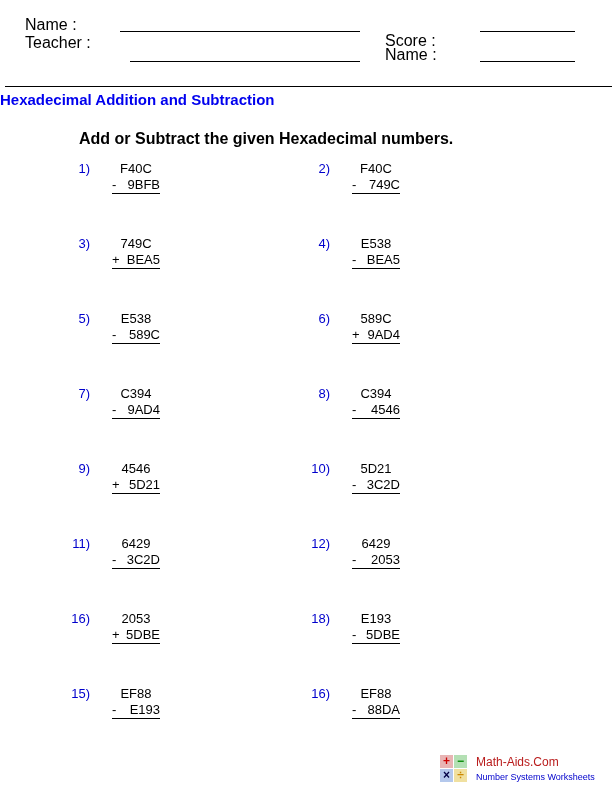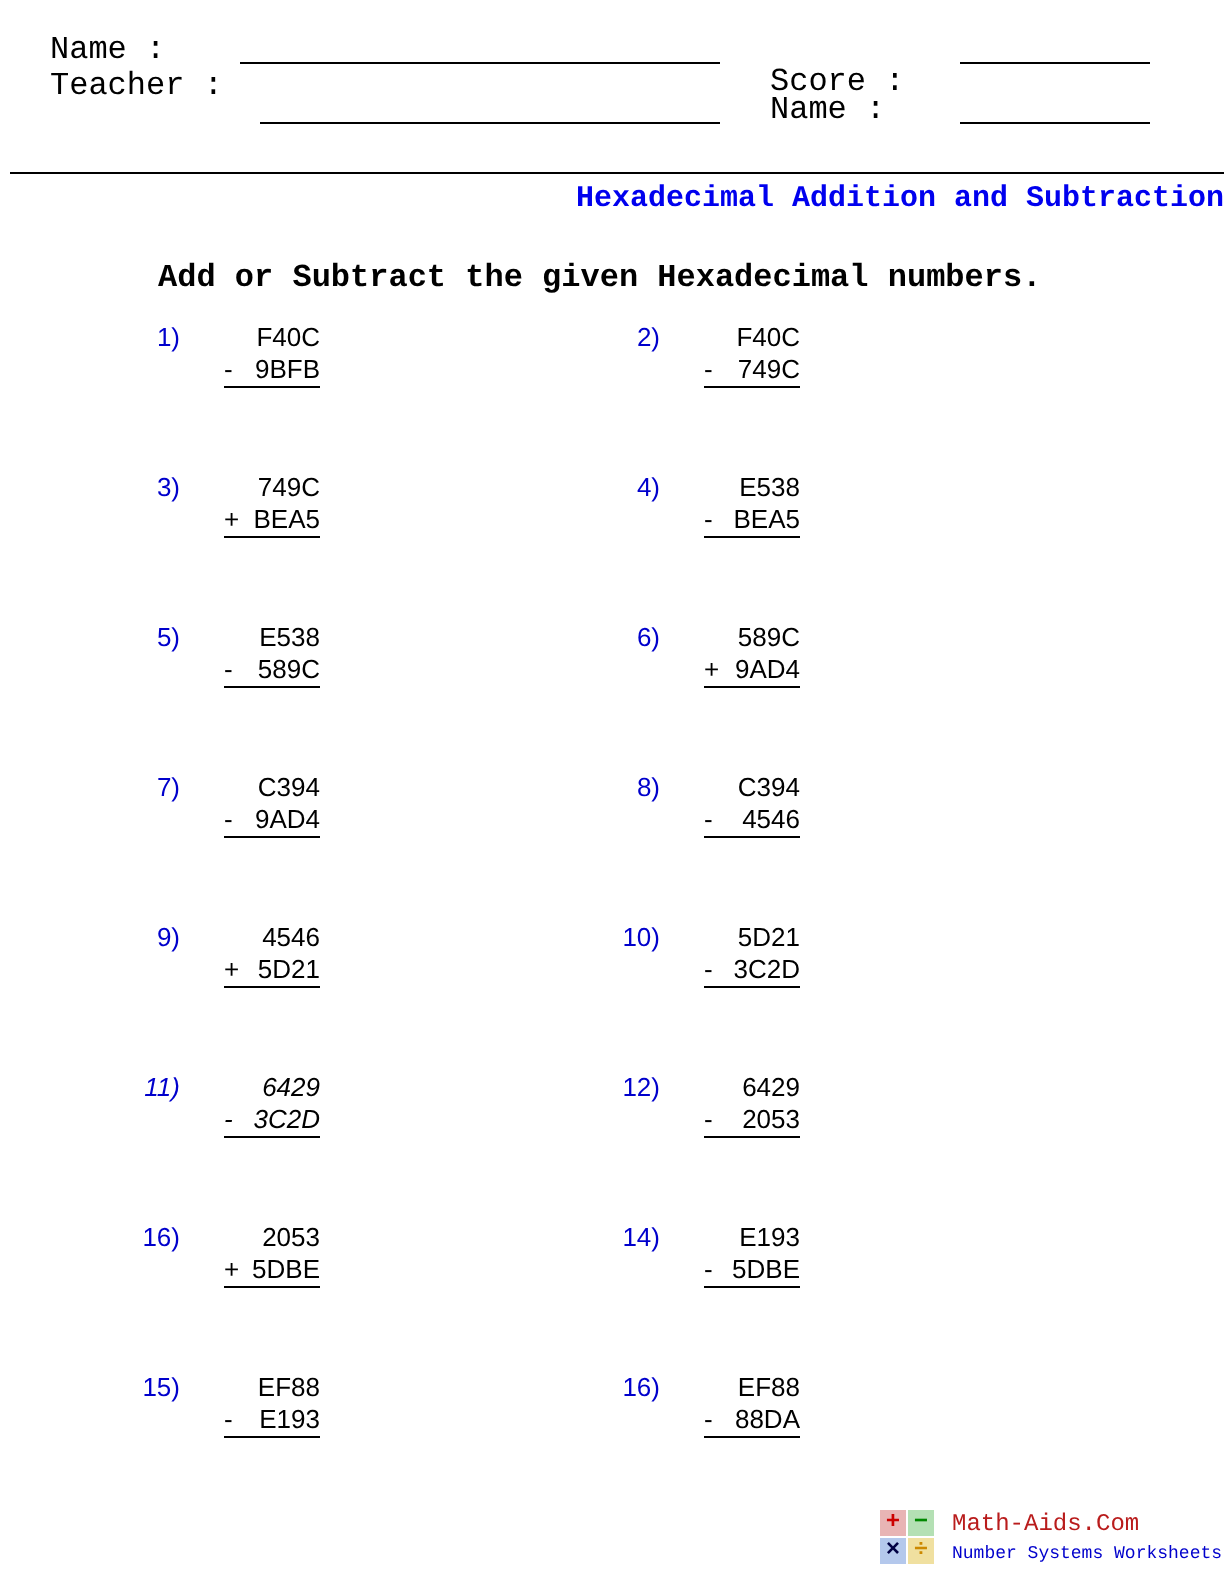--- a/index.html
+++ b/index.html
@@ -1,25 +1,25 @@
 <!DOCTYPE html>
 <html><head>
 <meta charset="utf-8">
 <style>
   html, body { margin:0; padding:0; background:#fff; }
   body { width:612px; height:792px; position:relative; overflow:hidden; font-family:"Liberation Sans", sans-serif; color:#000; }
-  .abs { position:absolute;font-family:Liberation Mono, monospace; }
+  .abs { position:absolute; }
   .hdr-label { font-size:16px; }
   .hdr-line { border-bottom:1px solid #000; height:0; }
   .rule { left:5px; right:0; top:86px; border-top:1px solid #000; }
-  .title { top:91px; left:0; width:612px; text-align:right; color:#0000ee; font-weight:bold; font-size:15px; }
+  .title { top:91px; left:0; width:612px; text-align:left; color:#0000ee; font-weight:bold; font-size:15px; }
   .instr { top:130px; left:79px; font-size:16px; font-weight:bold; }
   .prob { position:absolute; width:130px; height:40px; }
   .pnum { position:absolute; left:0; top:0; width:30px; text-align:right; color:#0000cc; font-size:13px; }
-  .top { position:absolute; left:52px; top:0; width:48px; text-align:right; font-size:13px; }
+  .top { position:absolute; left:52px; top:0; width:48px; text-align:center; font-size:13px; }
   .bot { position:absolute; left:52px; top:16px; width:48px; font-size:13px; border-bottom:1px solid #000; height:16px; }
   .op { position:absolute; left:0; top:0; }
   .val { position:absolute; right:0; top:0; }
   .logo { left:440px; top:755px; width:30px; height:30px; }
   .q { position:absolute; width:13px; height:13px; font-size:12px; font-weight:bold; line-height:13px; text-align:center; }
   .brand { left:476px; top:755px; font-size:12px; color:#b91c1c; }
   .sub { left:476px; top:772px; font-size:9px; color:#0000cc; }
 </style>
 </head>
 <body>
@@ -118,21 +118,21 @@
     </div>
   <div class="prob" style="left:300px;top:461px;">
       <span class="pnum">10)</span>
       <span class="top">5D21</span>
       <span class="bot">
         <span class="op">-</span>
         <span class="val">3C2D</span>
       </span>
     </div>
 
-  <div class="prob" style="left:60px;top:536px;font-style:italic;">
+  <div class="prob" style="left:60px;top:536px;">
       <span class="pnum">11)</span>
       <span class="top">6429</span>
       <span class="bot">
         <span class="op">-</span>
         <span class="val">3C2D</span>
       </span>
     </div>
   <div class="prob" style="left:300px;top:536px;">
       <span class="pnum">12)</span>
       <span class="top">6429</span>
@@ -144,21 +144,21 @@
 
   <div class="prob" style="left:60px;top:611px;">
       <span class="pnum">16)</span>
       <span class="top">2053</span>
       <span class="bot">
         <span class="op">+</span>
         <span class="val">5DBE</span>
       </span>
     </div>
   <div class="prob" style="left:300px;top:611px;">
-      <span class="pnum">14)</span>
+      <span class="pnum">18)</span>
       <span class="top">E193</span>
       <span class="bot">
         <span class="op">-</span>
         <span class="val">5DBE</span>
       </span>
     </div>
 
   <div class="prob" style="left:60px;top:686px;">
       <span class="pnum">15)</span>
       <span class="top">EF88</span>

